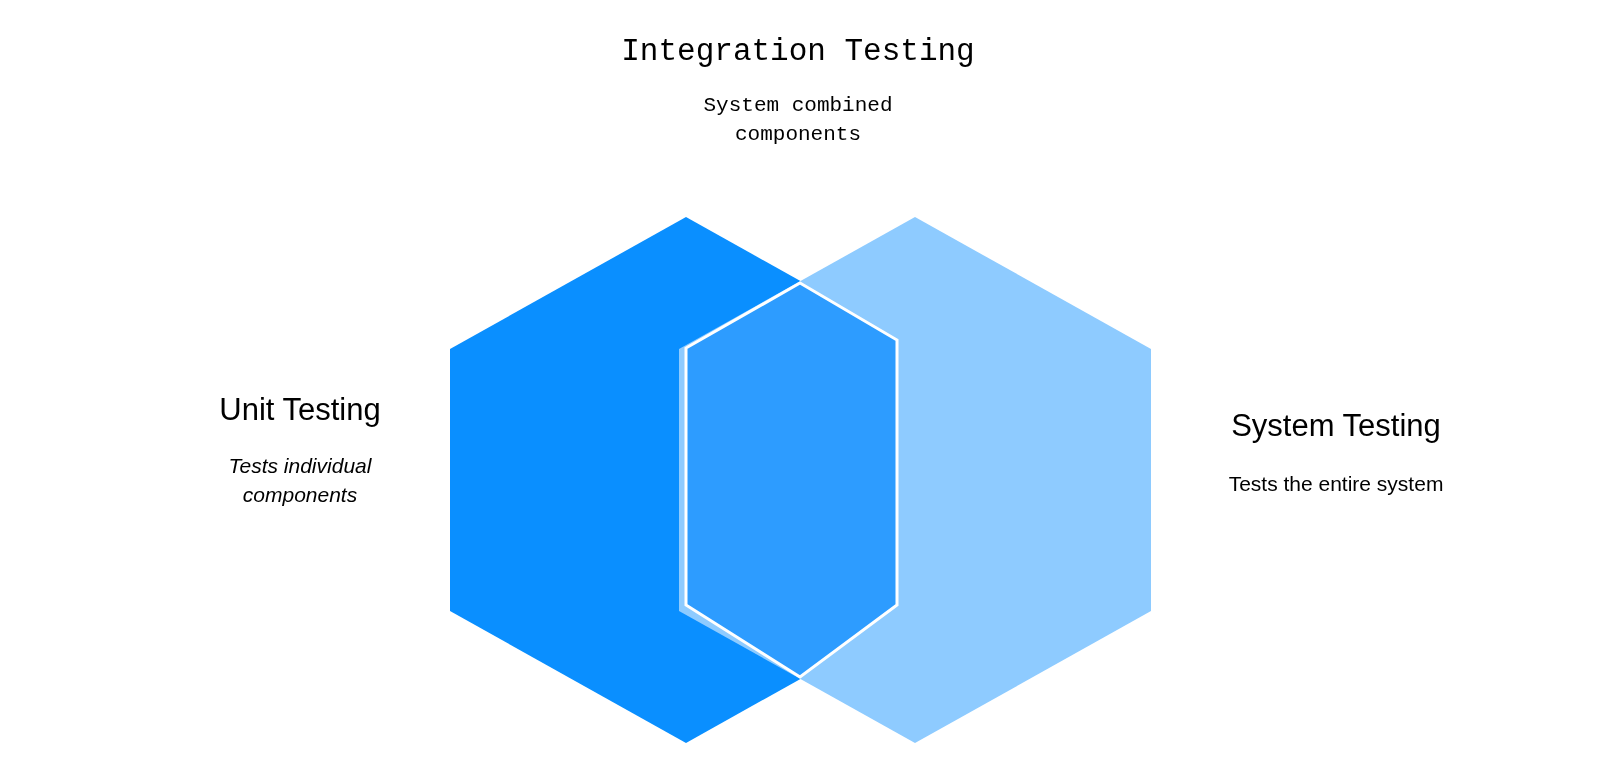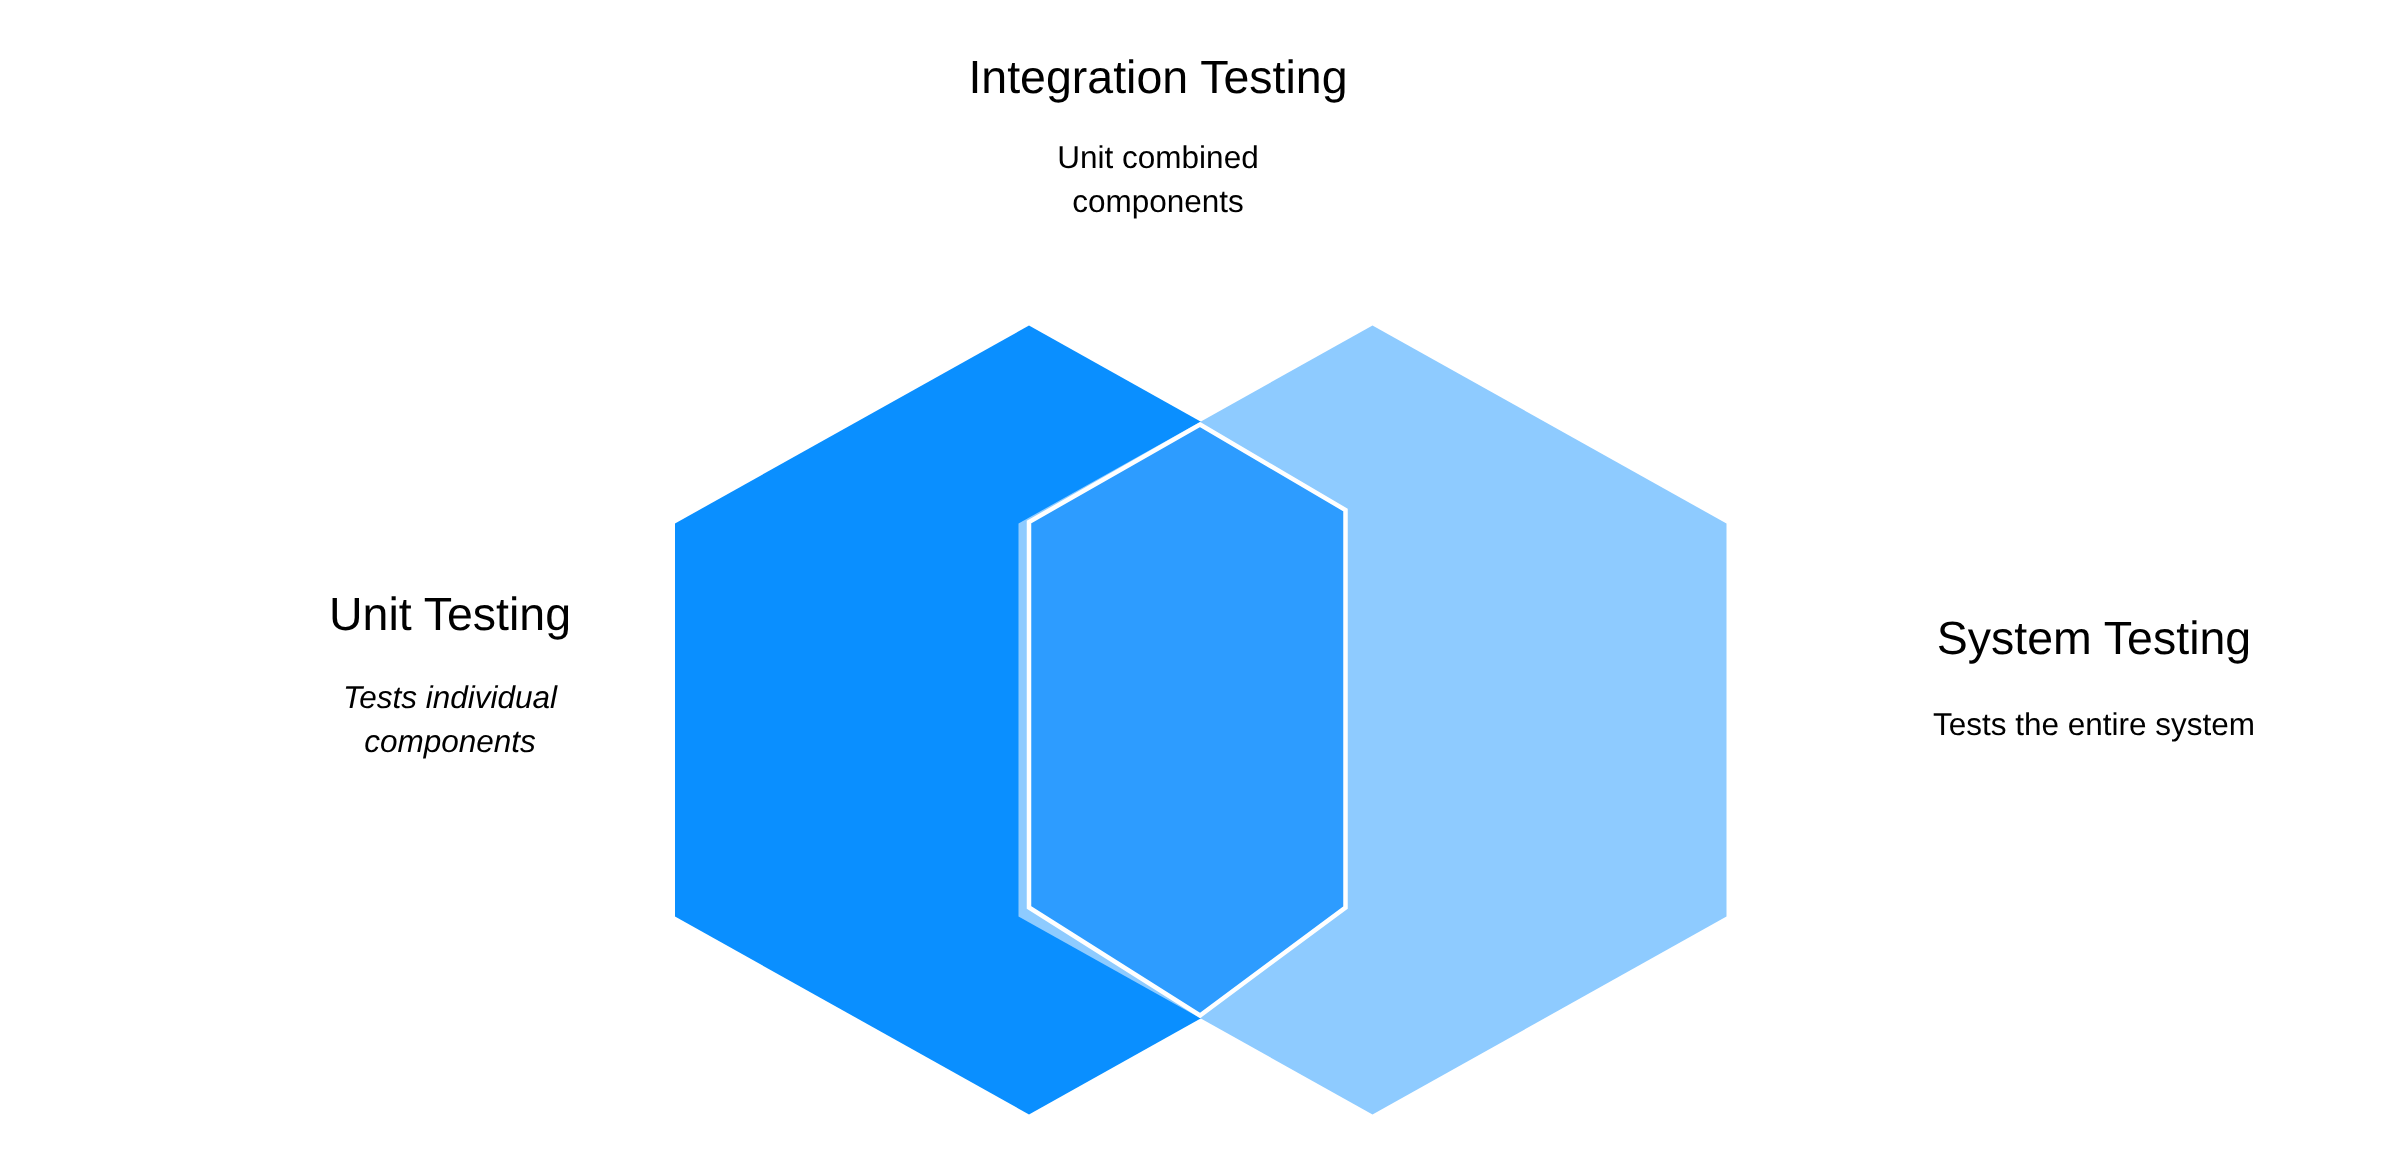--- a/index.html
+++ b/index.html
@@ -49,23 +49,24 @@
 
   .label-desc {
     font-size: 21px;
     font-weight: 400;
     line-height: 1.42;
     color: #000000;
   }
 
   
   #group-integration {
-    left: 572px;
+    left: 598px;
     top: 34px;
     width: 400px;
+    font-family: Liberation Mono, monospace;
   }
   #group-integration .label-title {
     font-size: 31px;
   }
   #group-integration .label-desc {
     margin-top: 20px;
     width: 260px;
     margin-left: auto;
     margin-right: auto;
   }
@@ -79,21 +80,21 @@
   #group-unit .label-desc {
     margin-top: 22px;
     width: 230px;
     margin-left: auto;
     margin-right: auto;
     font-style: italic;
   }
 
   
   #group-system {
-    left: 1196px;
+    left: 1136px;
     top: 408px;
     width: 400px;
   }
   #group-system .label-desc {
     margin-top: 24px;
     white-space: nowrap;
   }
 </style>
 </head>
 <body>
@@ -105,21 +106,21 @@
     <polygon id="hex-left" points="686,217 922,349 922,611 686,743 450,611 450,349" fill="#0a8fff" stroke="none"></polygon>
 
     <polygon id="hex-right" points="915,217 1151,349 1151,611 915,743 679,611 679,349" fill="#8ecbff" stroke="none"></polygon>
 
     <polygon id="hex-intersection" points="800,283 897,340 897,605 800,677 686,605 686,348" fill="#2d9cff" stroke="#ffffff" stroke-width="3" stroke-linejoin="miter"></polygon>
   </svg>
 
   <div class="label-group" id="group-integration">
     <div class="label-title">Integration Testing</div>
     <div class="label-desc">
-      <div>Unit combined</div>
+      <div>System combined</div>
       <div>components</div>
     </div>
   </div>
 
   <div class="label-group" id="group-unit">
     <div class="label-title">Unit Testing</div>
     <div class="label-desc">
       <div>Tests individual</div>
       <div>components</div>
     </div>

